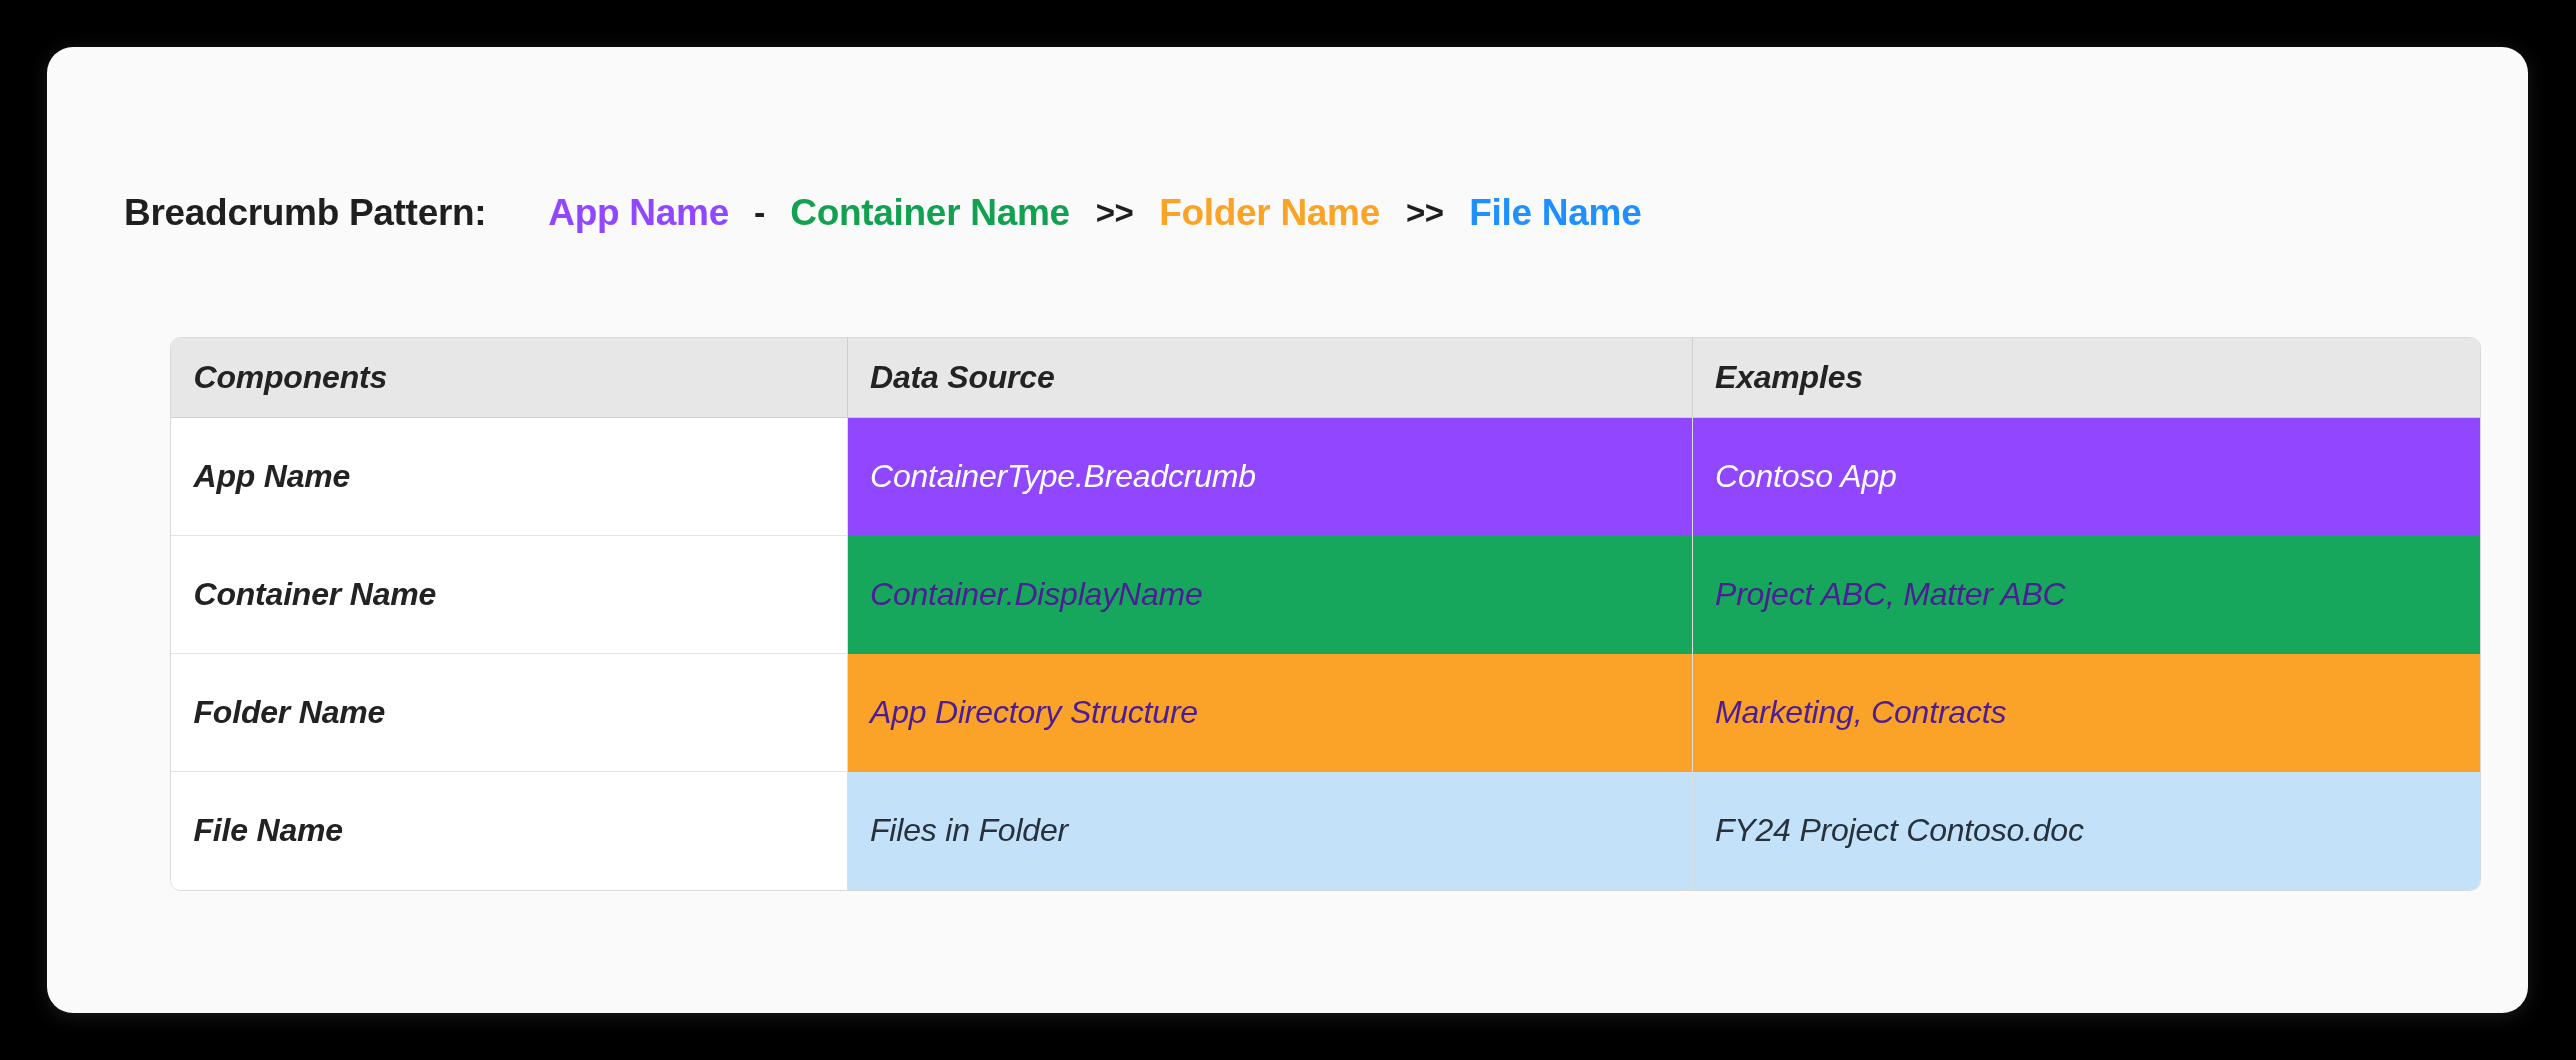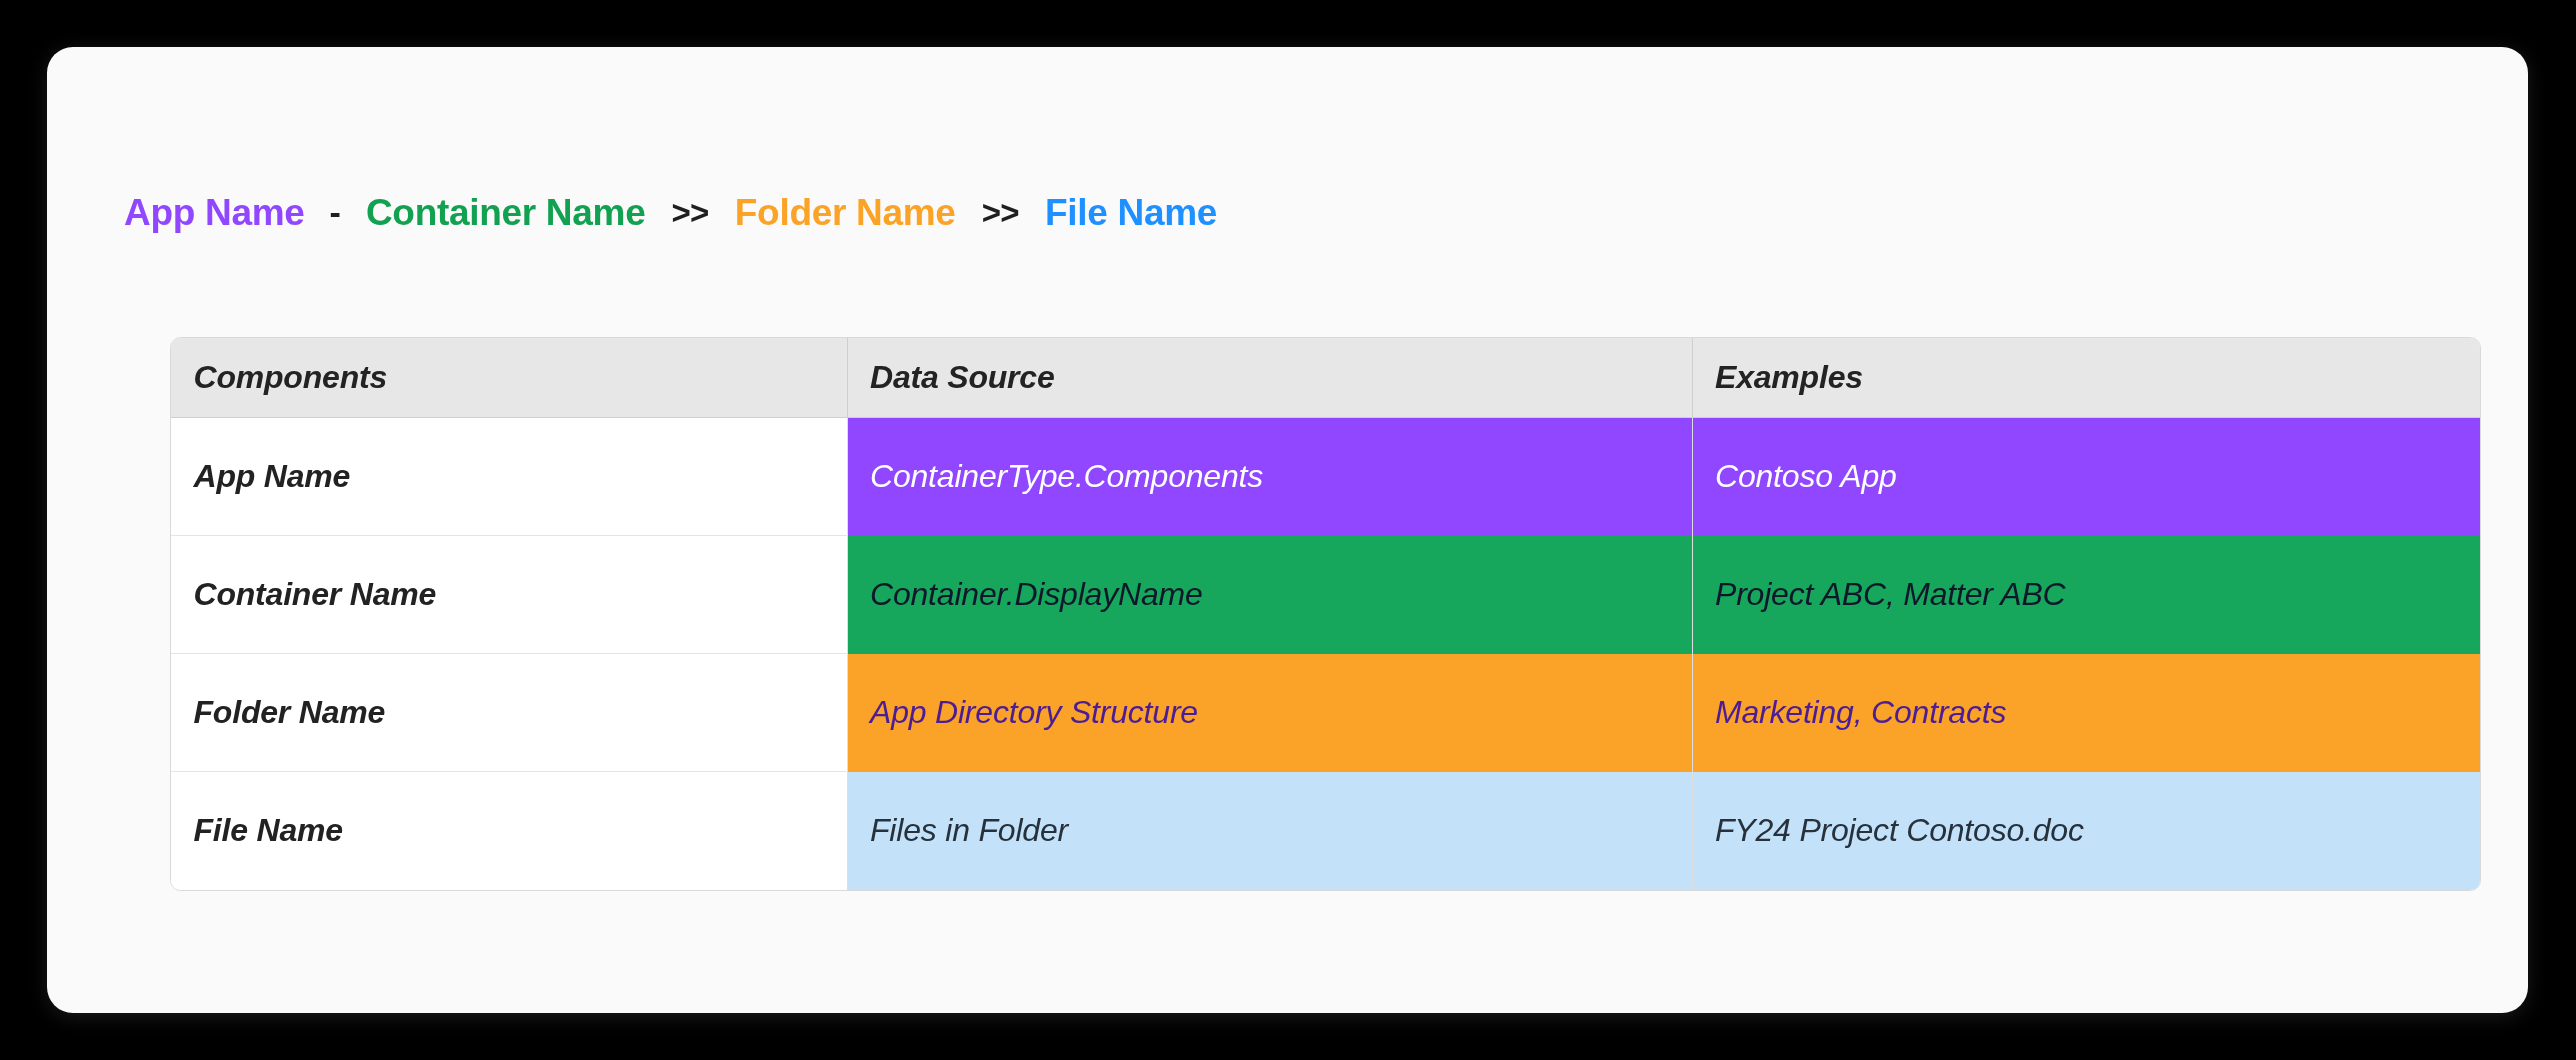--- a/index.html
+++ b/index.html
@@ -129,31 +129,32 @@
     color: #222222;
     font-weight: 700;
     border-bottom: 1.2px solid #e4e4e4;
   }
   tr:last-child .col-component { border-bottom: none; }
 
   .cell-pad-extra { padding-left: 31px; }
 
   
   .fill-purple { background: #9147ff; color: #ffffff; }
-  .fill-green  { background: #16a75c; color: #0f172a; }
+  .fill-green  { background: #16a75c; color: #4c1d95; }
   .fill-orange { background: #fba328; color: #4c1d95; }
   .fill-blue   { background: #c3e2fa; color: #26313c; }
 </style>
 </head>
 <body>
 
 <div class="stage">
   <div class="card">
 
     <div class="breadcrumb-row">
+      <span class="breadcrumb-label">Breadcrumb Pattern:</span>
 
       <span class="crumb crumb-app">App Name</span>
 
       <span class="sep-dash">-</span>
 
       <span class="crumb crumb-container">Container Name</span>
 
       <span class="sep">&gt;&gt;</span>
 
       <span class="crumb crumb-folder">Folder Name</span>
@@ -173,21 +174,21 @@
         <thead>
           <tr>
             <th>Components</th>
             <th>Data Source</th>
             <th>Examples</th>
           </tr>
         </thead>
         <tbody>
           <tr>
             <td class="col-component cell-pad-extra">App Name</td>
-            <td class="fill-purple">ContainerType.Components</td>
+            <td class="fill-purple">ContainerType.Breadcrumb</td>
             <td class="fill-purple">Contoso App</td>
           </tr>
           <tr>
             <td class="col-component">Container Name</td>
             <td class="fill-green">Container.DisplayName</td>
             <td class="fill-green">Project ABC, Matter ABC</td>
           </tr>
           <tr>
             <td class="col-component">Folder Name</td>
             <td class="fill-orange">App Directory Structure</td>

